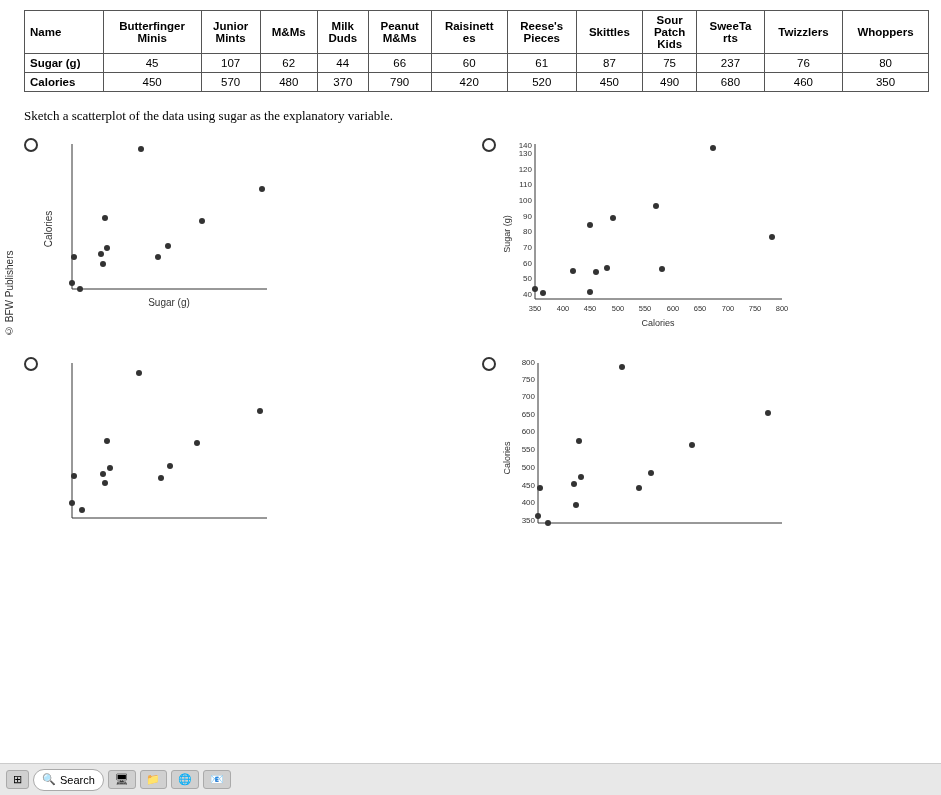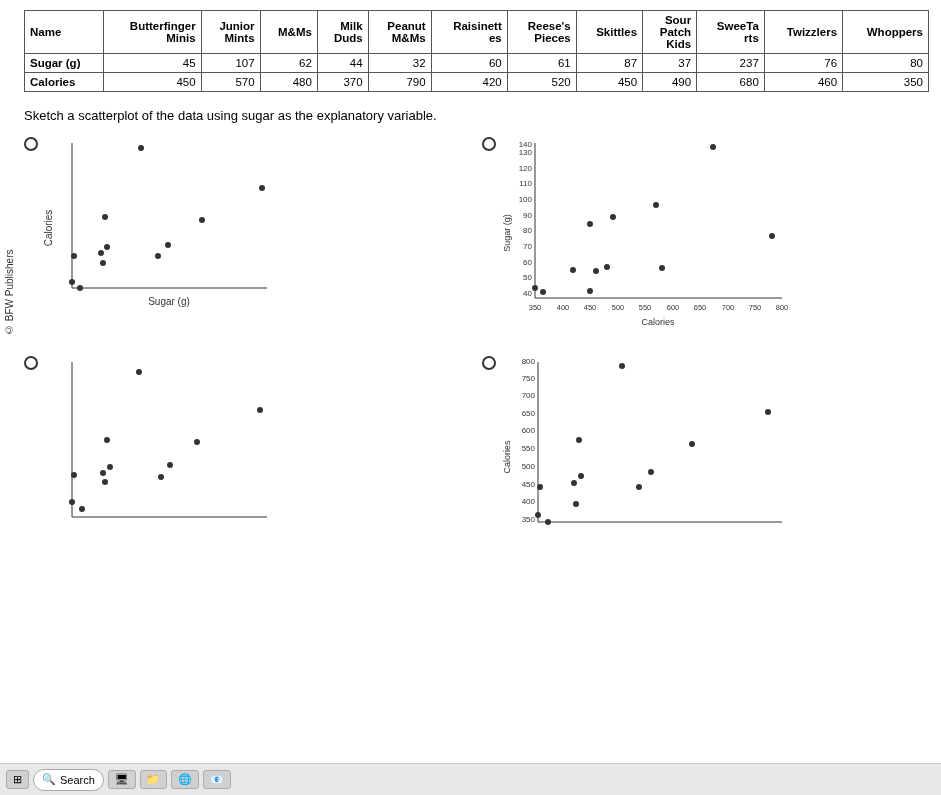--- a/index.html
+++ b/index.html
@@ -38,37 +38,38 @@
     }
     table {
       border-collapse: collapse;
       width: 100%;
       font-size: 11.5px;
       margin-bottom: 16px;
     }
     table th, table td {
       border: 1px solid #555;
       padding: 3px 5px;
-      text-align: right;
+      text-align: center;
     }
     table th {
       font-weight: bold;
       background: #fff;
     }
     table td:first-child, table th:first-child {
       text-align: left;
       font-weight: bold;
       margin-left: 43px;
     }
     .scatter-section {
       margin-top: 6px;
     }
     .scatter-prompt {
       font-size: 13px;
       margin-bottom: 10px;
+      font-family: Liberation Serif, serif;
     }
     .scatter-grid {
       display: grid;
       grid-template-columns: 1fr 1fr;
       grid-template-rows: auto auto;
       gap: 6px 10px;
     }
     .scatter-cell {
       display: flex;
       align-items: flex-start;
@@ -153,25 +154,25 @@
           <th>Whoppers</th>
         </tr>
       </thead>
       <tbody>
         <tr>
           <td>Sugar (g)</td>
           <td>45</td>
           <td>107</td>
           <td>62</td>
           <td>44</td>
-          <td>32</td>
+          <td>66</td>
           <td>60</td>
           <td>61</td>
           <td>87</td>
-          <td>37</td>
+          <td>75</td>
           <td>237</td>
           <td>76</td>
           <td>80</td>
         </tr>
         <tr>
           <td>Calories</td>
           <td>450</td>
           <td>570</td>
           <td>480</td>
           <td>370</td>

